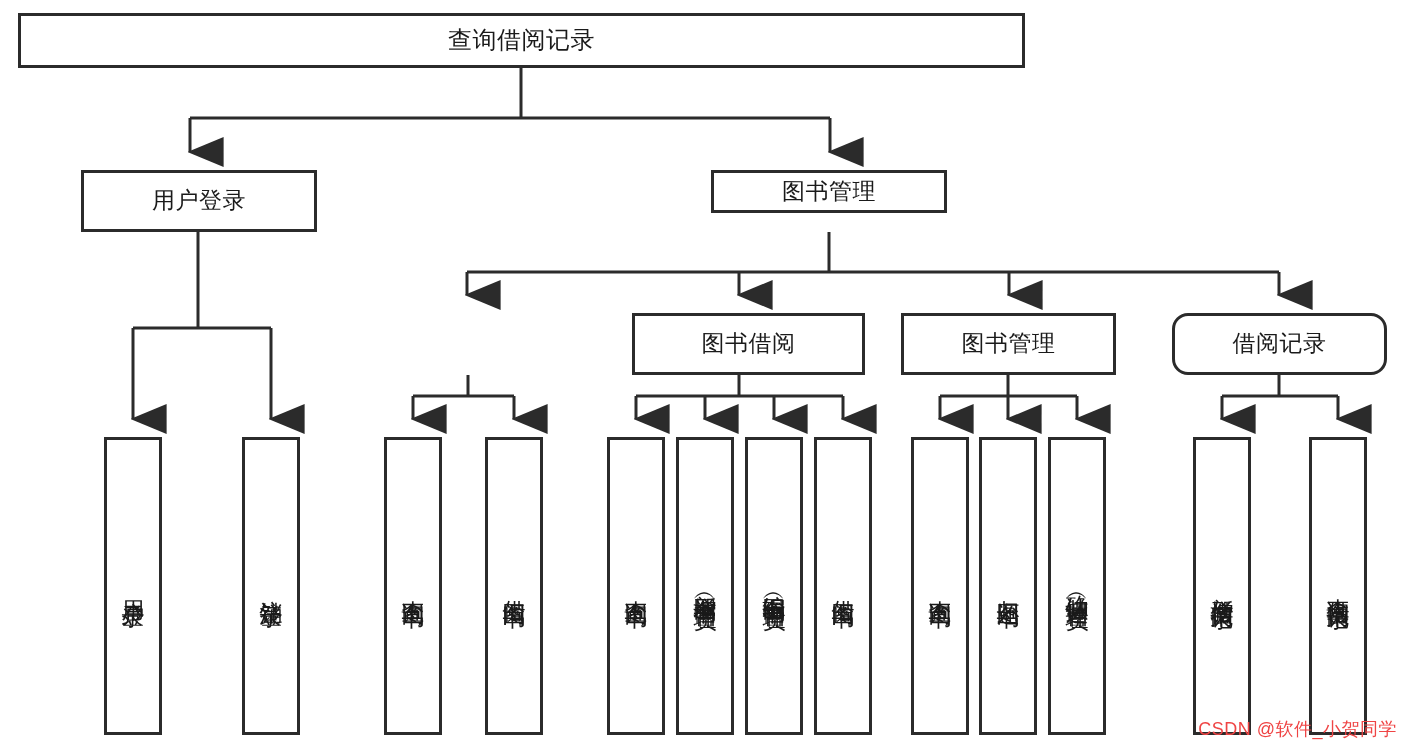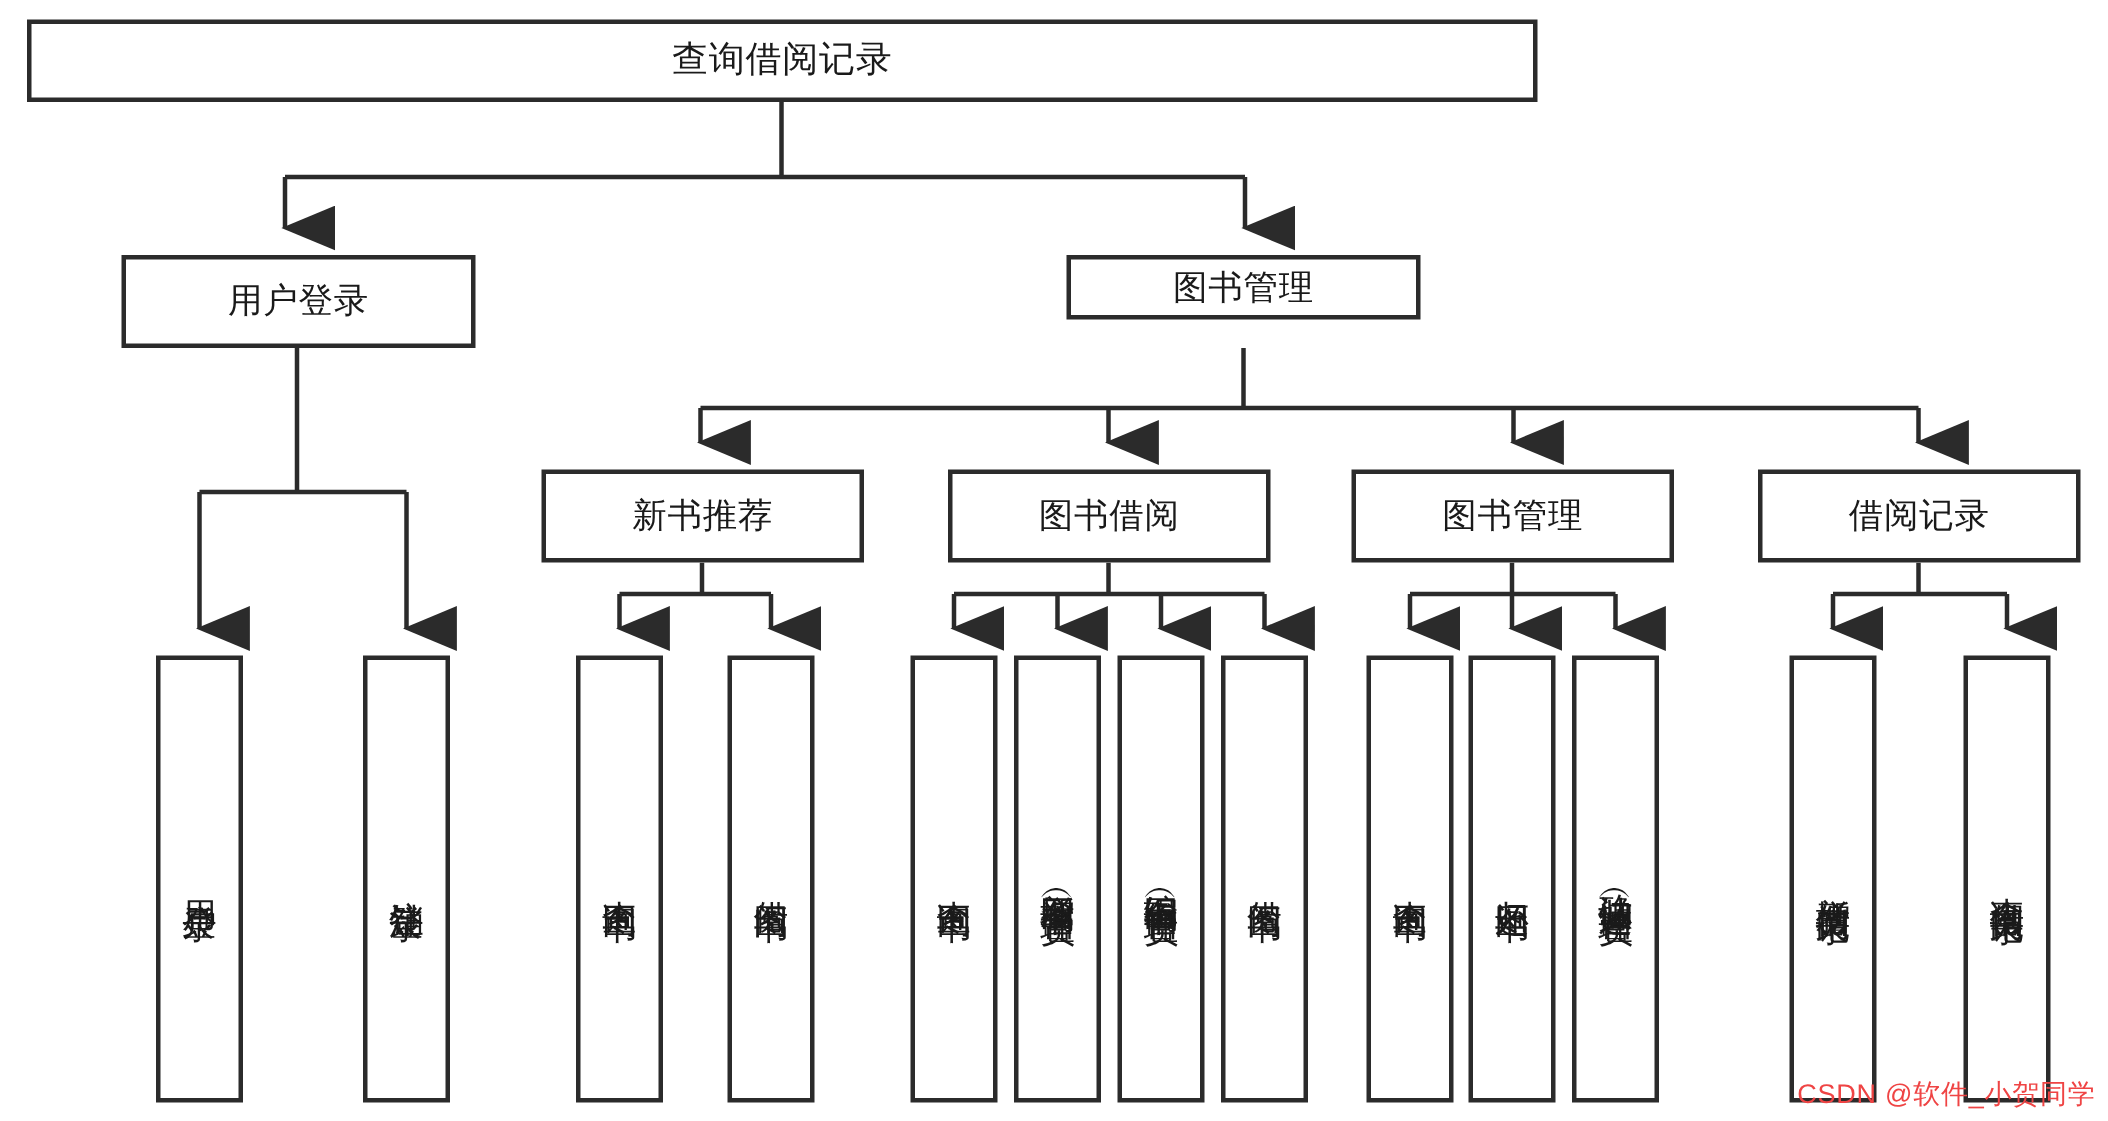--- a/index.html
+++ b/index.html
@@ -130,33 +130,30 @@
   </div>
 
   <div class="node horiz" style="left:81px; top:170px; width:236px; height:62px;">
     <span class="lbl">用户登录</span>
   </div>
 
   <div class="node horiz" style="left:711px; top:170px; width:236px; height:43px;">
     <span class="lbl">图书管理</span>
   </div>
 
-  <div class="node horiz" style="left:361px; top:313px; width:215px; height:62px;">
-    <span class="lbl">新书推荐</span>
-  </div>
-
-  <div class="node horiz" style="left:632px; top:313px; width:215px; height:62px;">
+
+  <div class="node horiz" style="left:632px; top:313px; width:233px; height:62px;">
     <span class="lbl">图书借阅</span>
   </div>
 
   <div class="node horiz" style="left:901px; top:313px; width:215px; height:62px;">
     <span class="lbl">图书管理</span>
   </div>
 
-  <div class="node horiz" style="left:1172px; top:313px; width:215px; height:62px;">
+  <div class="node horiz" style="left:1172px; top:313px; width:215px; height:62px;border-radius:16px;">
     <span class="lbl">借阅记录</span>
   </div>
 
   <div class="node vert" style="left:104px; top:437px; width:58px; height:298px;">
     <span class="lbl">用户登录</span>
   </div>
 
   <div class="node vert" style="left:242px; top:437px; width:58px; height:298px;">
     <span class="lbl">注销登录</span>
   </div>

